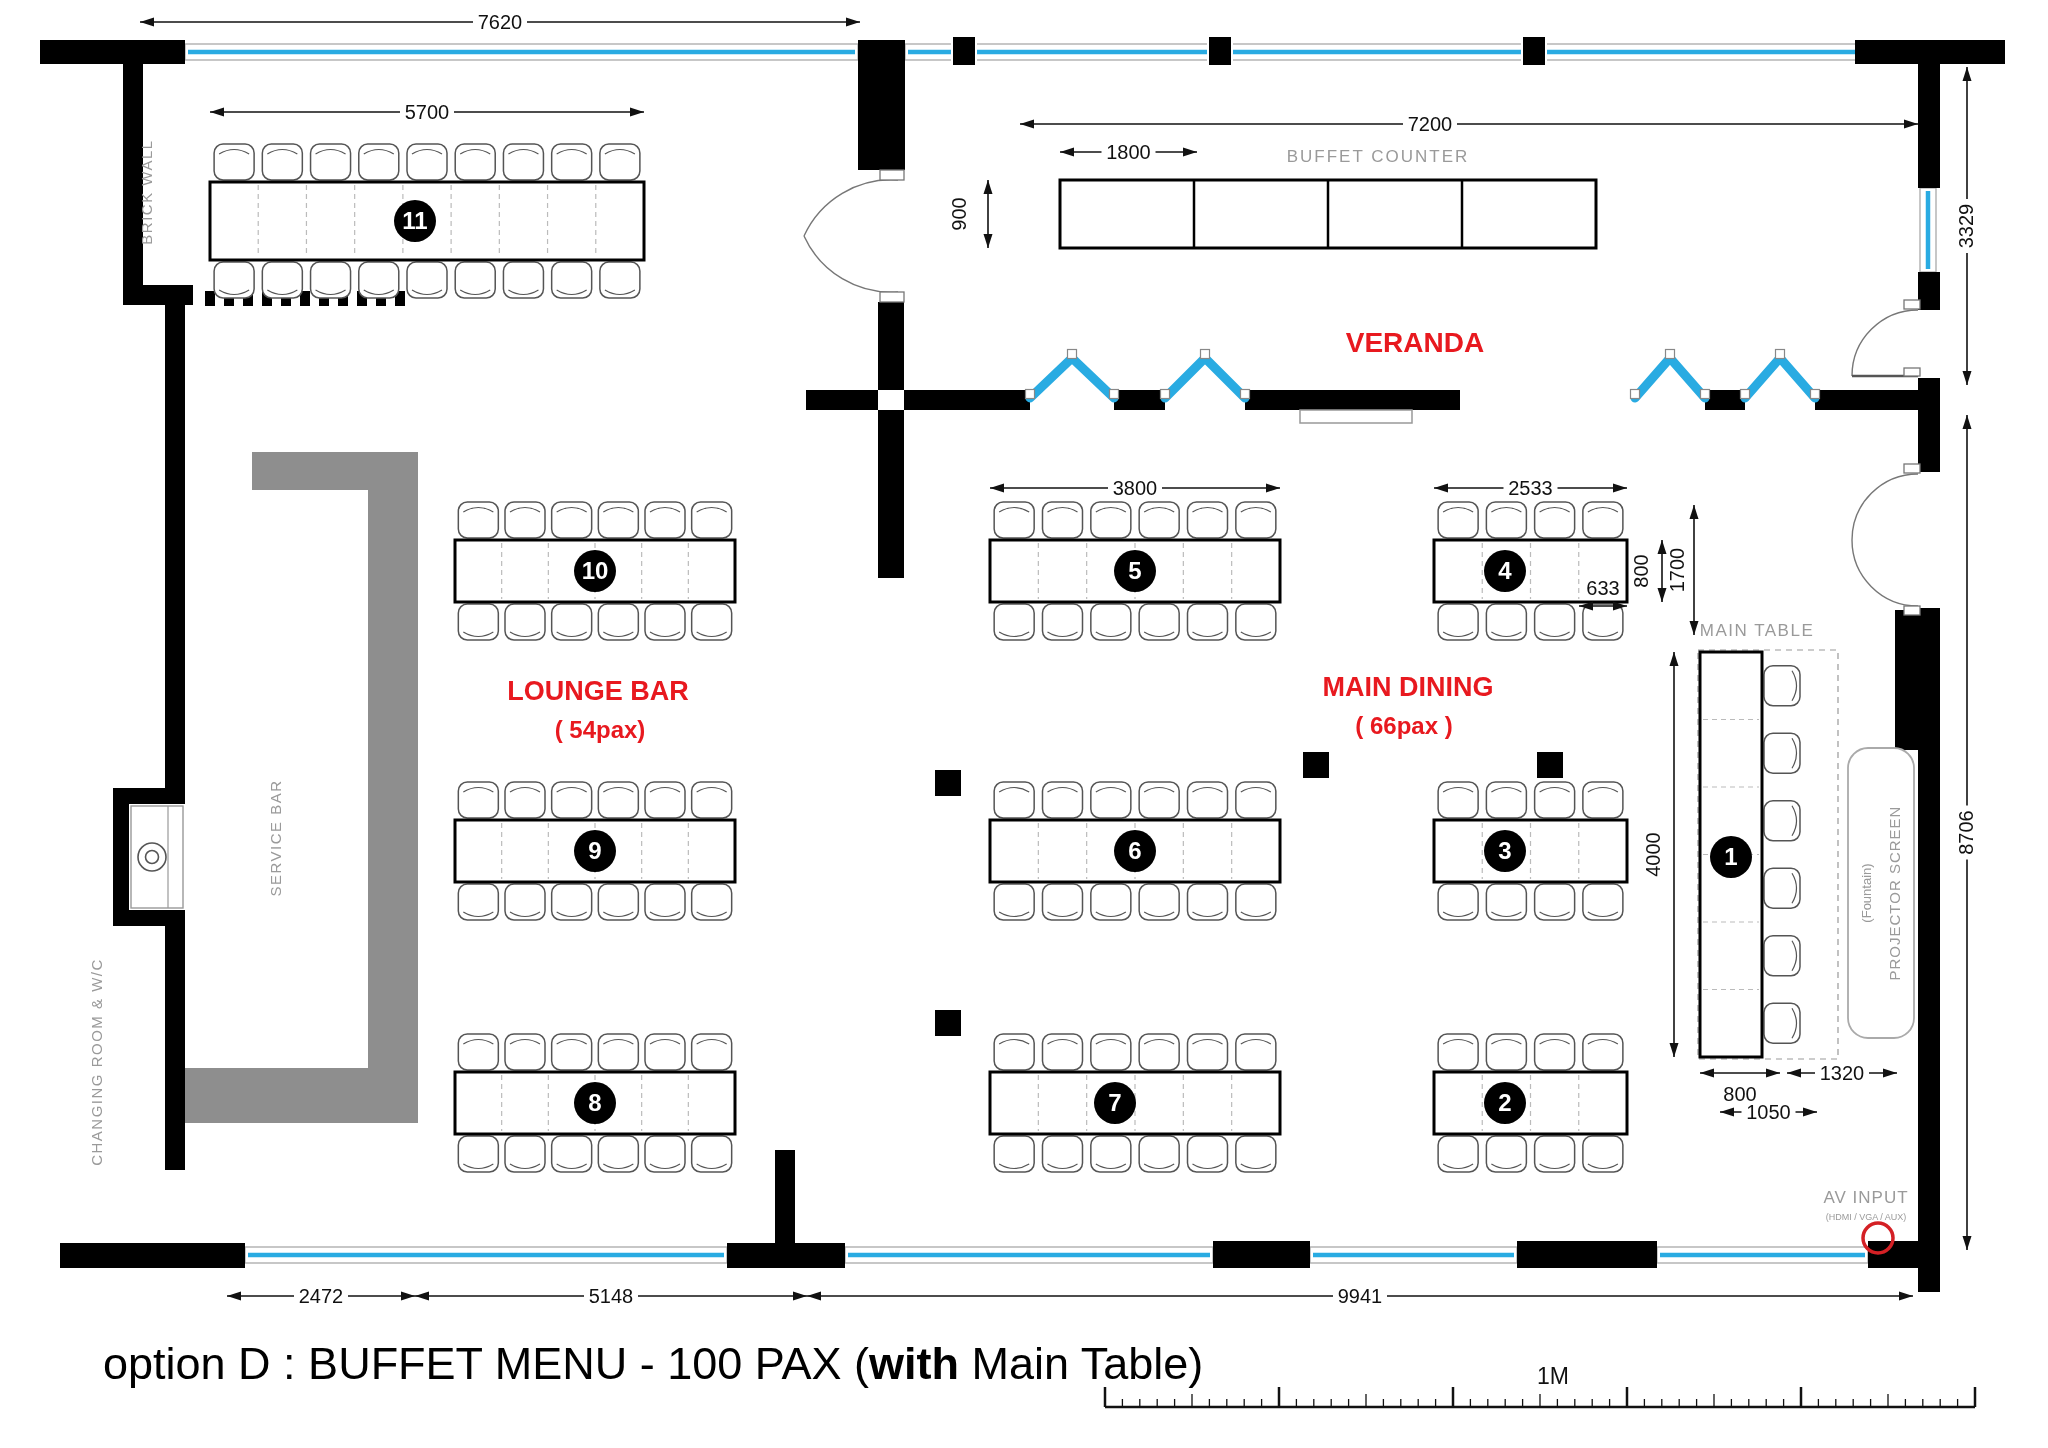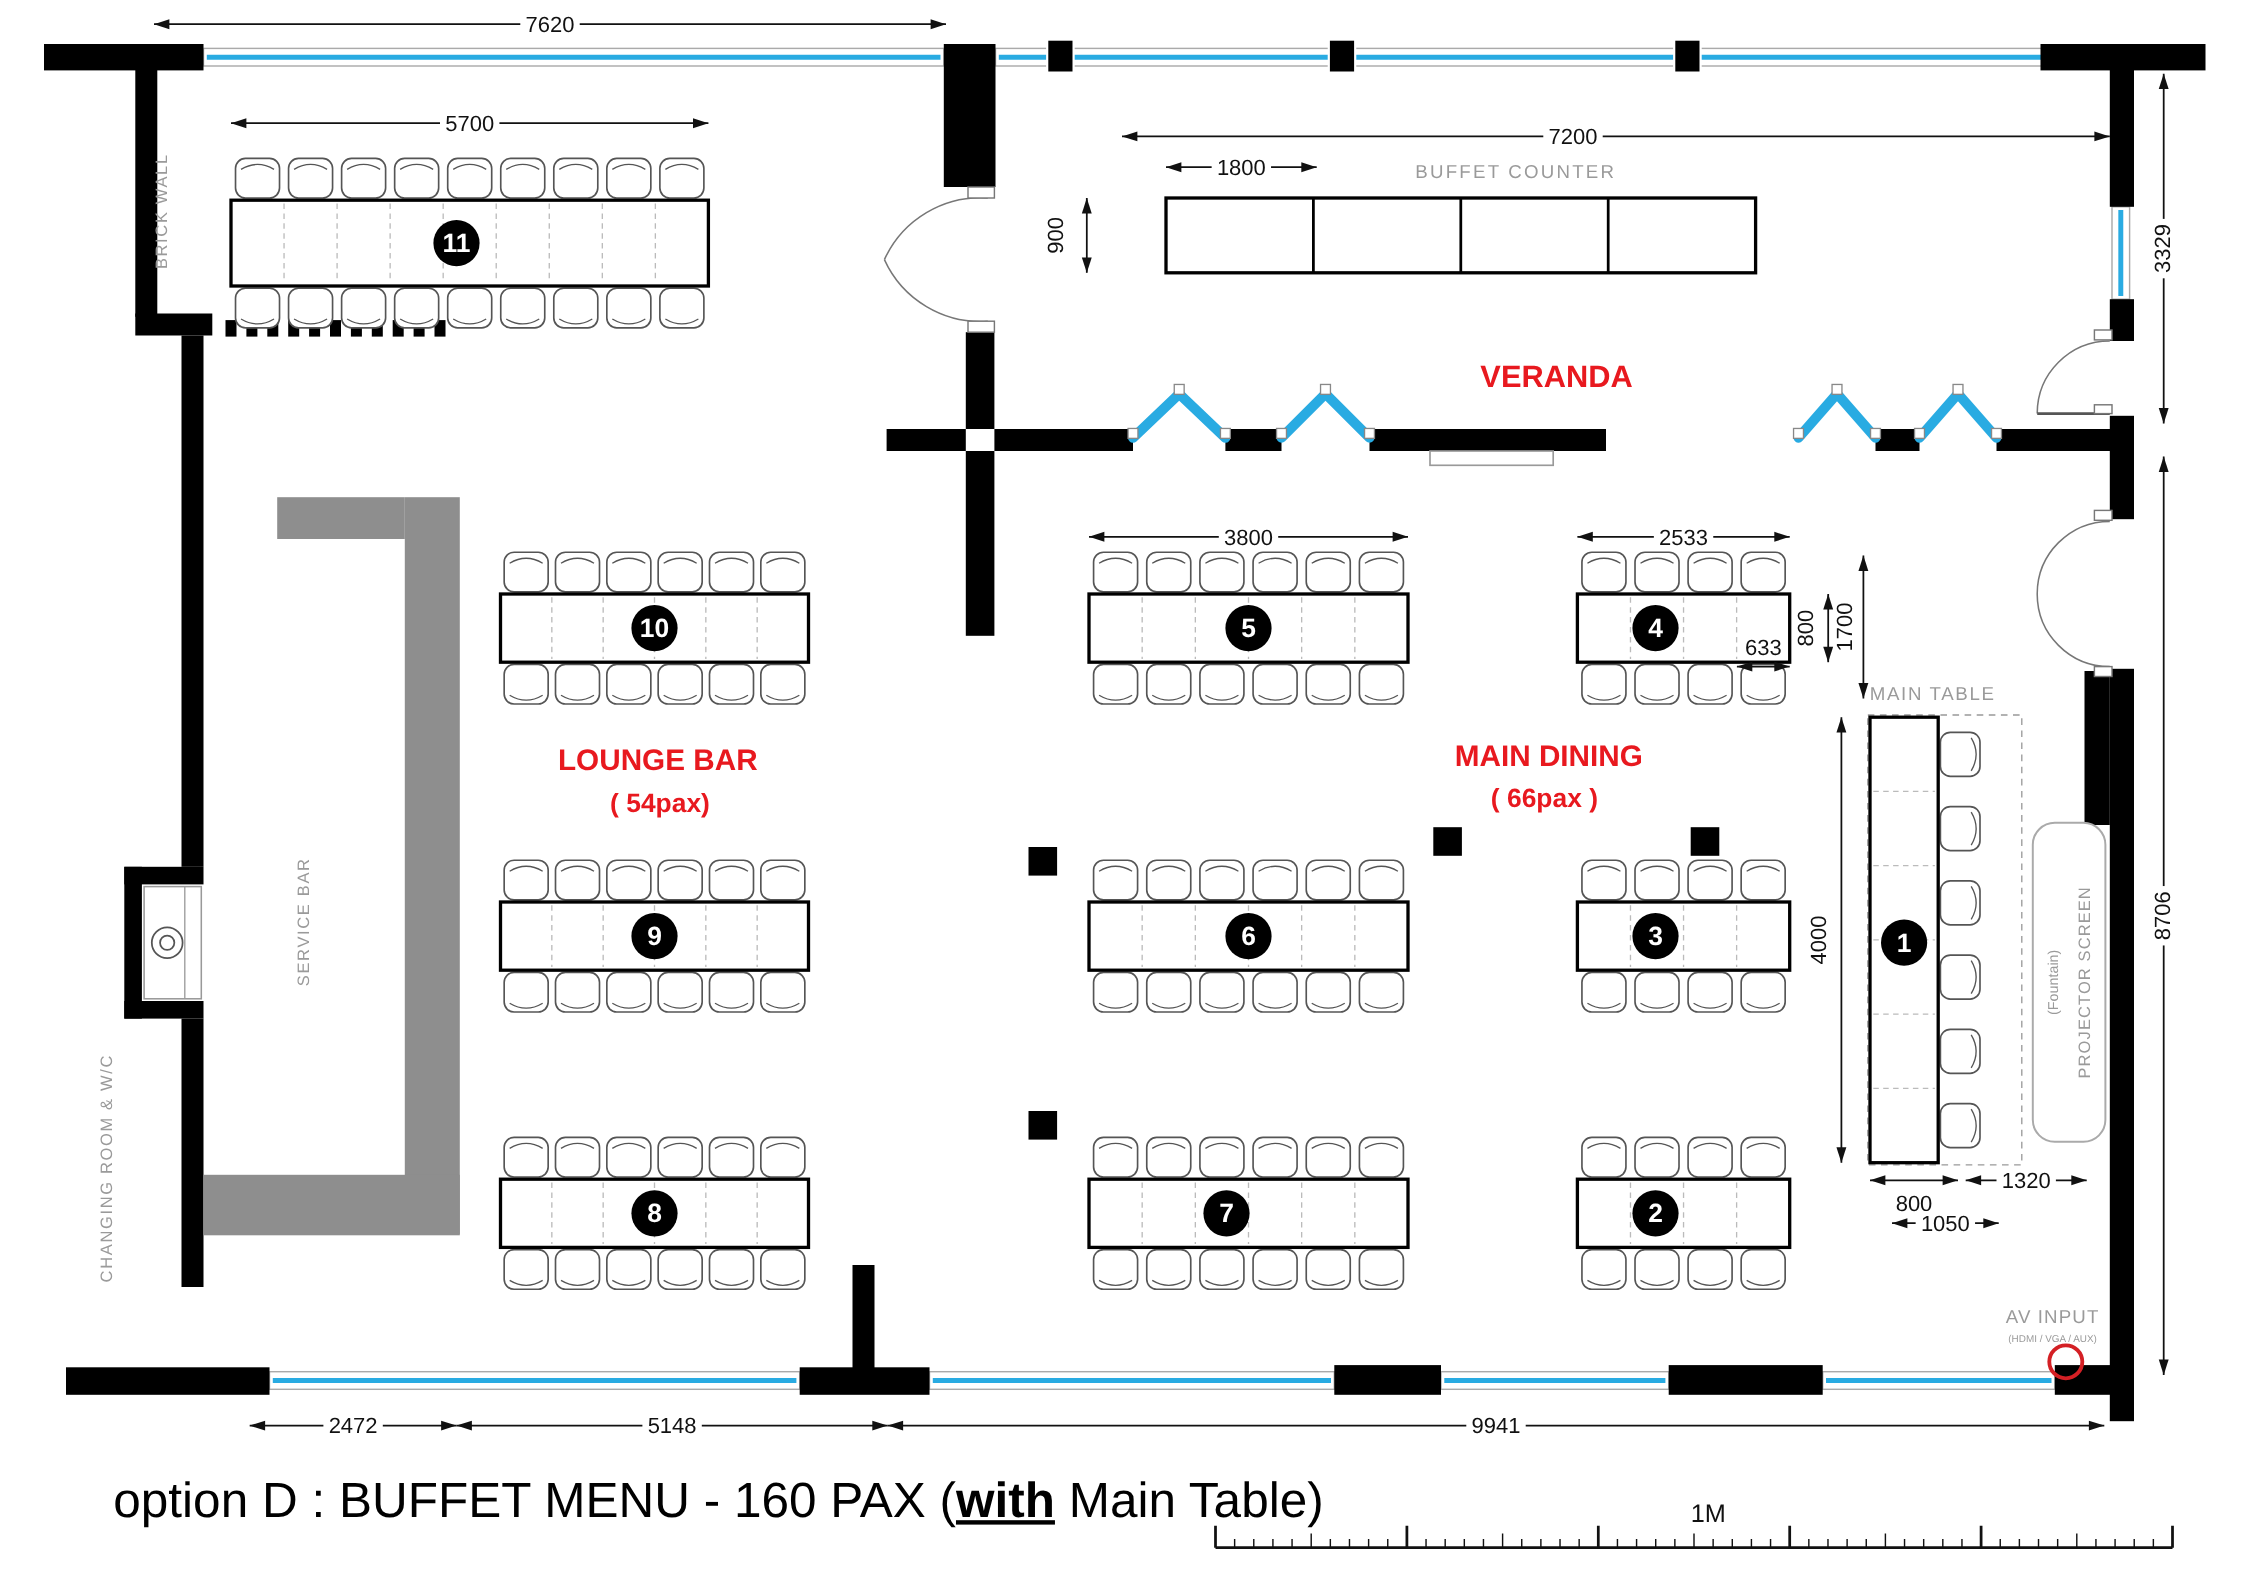--- a/index.html
+++ b/index.html
@@ -1,21 +1,21 @@
 <!DOCTYPE html>
 <html><head>
 <meta charset="utf-8">
 <style>
   html,body{margin:0;padding:0;background:#ffffff;}
   .canvas{position:relative;width:2048px;height:1448px;background:#fff;overflow:hidden;
           font-family:"Liberation Sans",sans-serif;}
   #plan{position:absolute;left:0;top:0;}
   .title{position:absolute;left:103px;top:1338px;font-size:45px;color:#000;white-space:nowrap;
          font-family:"Liberation Sans",sans-serif;}
-  .title b{font-weight:bold;text-decoration:underline;}
+  .title b{font-weight:bold;}
 </style>
 </head>
 <body>
 
 <div class="canvas">
   <svg id="plan" width="2048" height="1448" viewBox="0 0 2048 1448">
       <g>
         <rect x="185" y="44" width="673" height="16" fill="#fff" stroke="#aaa" stroke-width="1.3"></rect>
         <line x1="188" y1="52" x2="855" y2="52" stroke="#29abe2" stroke-width="4.5"></line>
         <rect x="905" y="44" width="1013" height="16" fill="#fff" stroke="#aaa" stroke-width="1.3"></rect>
@@ -690,14 +690,14 @@
         <text x="152" y="192" font-size="15" fill="#9a9a9a" text-anchor="middle" font-family="&quot;Liberation Sans&quot;, sans-serif" letter-spacing="1.5" transform="rotate(-90 152 192)">BRICK WALL</text>
         <text x="281" y="838" font-size="15" fill="#9a9a9a" text-anchor="middle" font-family="&quot;Liberation Sans&quot;, sans-serif" letter-spacing="1.5" transform="rotate(-90 281 838)">SERVICE BAR</text>
         <text x="102" y="1062" font-size="15" fill="#9a9a9a" text-anchor="middle" font-family="&quot;Liberation Sans&quot;, sans-serif" letter-spacing="1.5" transform="rotate(-90 102 1062)">CHANGING ROOM &amp; W/C</text>
         <text x="1900" y="893" font-size="15" fill="#9a9a9a" text-anchor="middle" font-family="&quot;Liberation Sans&quot;, sans-serif" letter-spacing="1" transform="rotate(-90 1900 893)">PROJECTOR SCREEN</text>
         <text x="1871" y="893" font-size="13" fill="#9a9a9a" text-anchor="middle" font-family="&quot;Liberation Sans&quot;, sans-serif" transform="rotate(-90 1871 893)">(Fountain)</text>
         <text x="1866" y="1203" font-size="17" fill="#9a9a9a" text-anchor="middle" font-family="&quot;Liberation Sans&quot;, sans-serif" letter-spacing="1">AV INPUT</text>
         <text x="1866" y="1220" font-size="9" fill="#9a9a9a" text-anchor="middle" font-family="&quot;Liberation Sans&quot;, sans-serif">(HDMI / VGA / AUX)</text>
         <text x="1553" y="1384" font-size="23" fill="#111111" text-anchor="middle" font-family="&quot;Liberation Sans&quot;, sans-serif">1M</text>
       </g>
     </svg>
-  <div class="title"><span>option D : BUFFET MENU - 160 PAX (</span><b>with</b><span> Main Table)</span></div>
+  <div class="title"><span>option D : BUFFET MENU - 100 PAX (</span><b>with</b><span> Main Table)</span></div>
 </div>
 
 </body></html>

